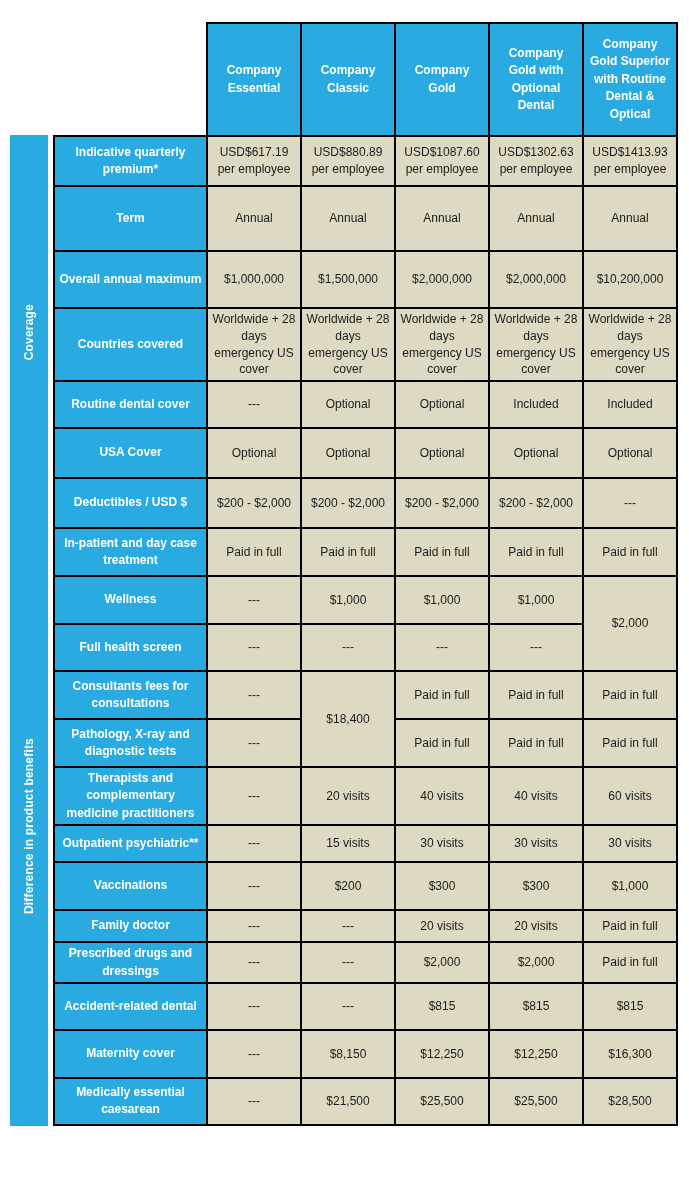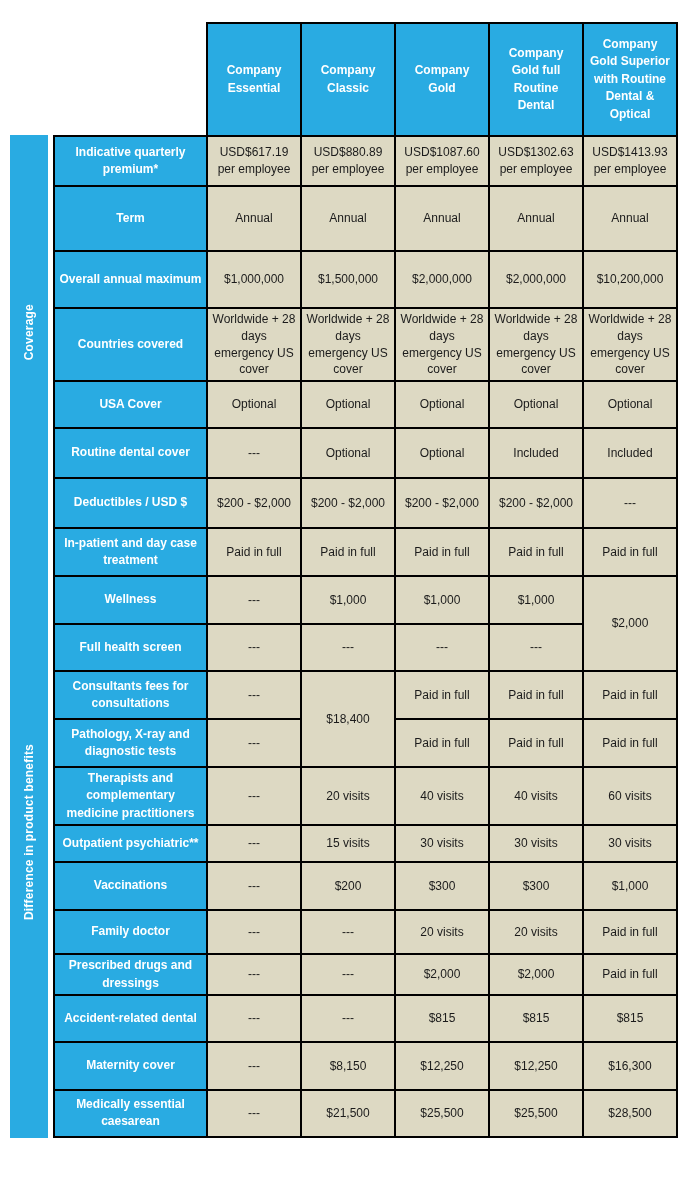--- a/index.html
+++ b/index.html
@@ -60,21 +60,21 @@
   #table1 tbody tr:nth-child(6){height:50px;}
   #table1 tbody tr:nth-child(7){height:50px;}
   #table2 tbody tr:nth-child(1){height:48px;}
   #table2 tbody tr:nth-child(2){height:48px;}
   #table2 tbody tr:nth-child(3){height:47px;}
   #table2 tbody tr:nth-child(4){height:48px;}
   #table2 tbody tr:nth-child(5){height:48px;}
   #table2 tbody tr:nth-child(6){height:56px;}
   #table2 tbody tr:nth-child(7){height:37px;}
   #table2 tbody tr:nth-child(8){height:48px;}
-  #table2 tbody tr:nth-child(9){height:44px;border-radius:9px;}
+  #table2 tbody tr:nth-child(9){height:32px;border-radius:9px;}
   #table2 tbody tr:nth-child(10){height:40px;}
   #table2 tbody tr:nth-child(11){height:47px;}
   #table2 tbody tr:nth-child(12){height:48px;margin-left:36px;}
   #table2 tbody tr:nth-child(13){height:47px;}
 </style>
 </head>
 <body>
 
 <div class="page">
 
@@ -90,21 +90,21 @@
           <col class="c-data">
           <col class="c-data">
           <col class="c-data">
       </colgroup>
       <thead>
         <tr>
           <th class="corner"></th>
         <th class="colhead">Company Essential</th>
             <th class="colhead">Company Classic</th>
             <th class="colhead">Company Gold</th>
-            <th class="colhead">Company Gold full Routine Dental</th>
+            <th class="colhead">Company Gold with Optional Dental</th>
             <th class="colhead">Company Gold Superior with Routine Dental &amp; Optical</th>
           </tr>
       </thead>
       <tbody>
           <tr>
             <th class="rowlabel">Indicative quarterly premium*</th>
             <td class="value">USD$617.19 per employee</td>
             <td class="value">USD$880.89 per employee</td>
             <td class="value">USD$1087.60 per employee</td>
             <td class="value">USD$1302.63 per employee</td>
@@ -128,34 +128,34 @@
           </tr>
           <tr>
             <th class="rowlabel">Countries covered</th>
             <td class="value">Worldwide + 28 days emergency US cover</td>
             <td class="value">Worldwide + 28 days emergency US cover</td>
             <td class="value">Worldwide + 28 days emergency US cover</td>
             <td class="value">Worldwide + 28 days emergency US cover</td>
             <td class="value">Worldwide + 28 days emergency US cover</td>
           </tr>
           <tr>
-            <th class="rowlabel">USA Cover</th>
-            <td class="value">Optional</td>
-            <td class="value">Optional</td>
-            <td class="value">Optional</td>
-            <td class="value">Optional</td>
-            <td class="value">Optional</td>
-          </tr>
-          <tr>
             <th class="rowlabel">Routine dental cover</th>
             <td class="value">---</td>
             <td class="value">Optional</td>
             <td class="value">Optional</td>
             <td class="value">Included</td>
             <td class="value">Included</td>
+          </tr>
+          <tr>
+            <th class="rowlabel">USA Cover</th>
+            <td class="value">Optional</td>
+            <td class="value">Optional</td>
+            <td class="value">Optional</td>
+            <td class="value">Optional</td>
+            <td class="value">Optional</td>
           </tr>
           <tr>
             <th class="rowlabel">Deductibles / USD $</th>
             <td class="value">$200 - $2,000</td>
             <td class="value">$200 - $2,000</td>
             <td class="value">$200 - $2,000</td>
             <td class="value">$200 - $2,000</td>
             <td class="value">---</td>
           </tr>
         </tbody>

